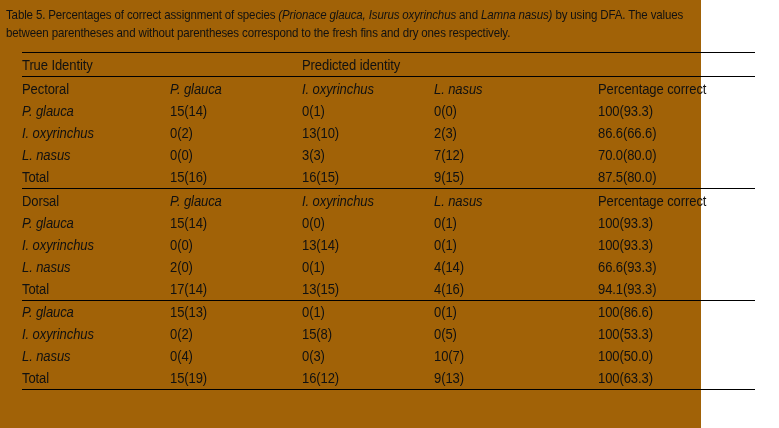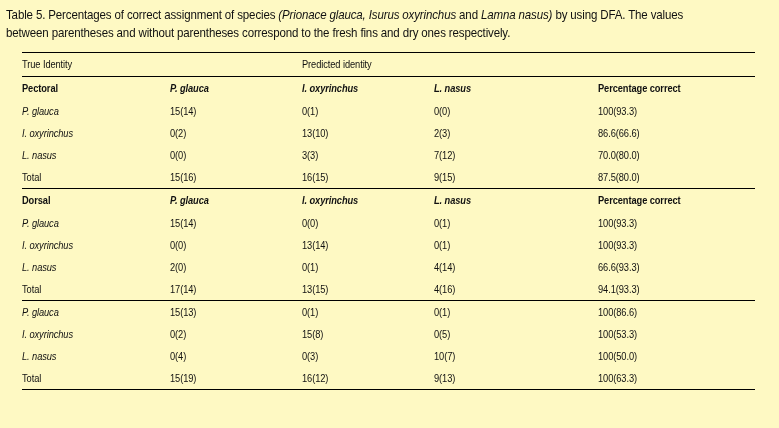--- a/index.html
+++ b/index.html
@@ -11,23 +11,23 @@
     width: 779px;
     height: 428px;
     overflow: hidden;
     font-family: "Liberation Sans", "DejaVu Sans", sans-serif;
     color: #000000;
     -webkit-font-smoothing: none;
   }
 
   #page {
     position: relative;
-    width: 779px;
+    width: 701px;
     height: 428px;
-    background: #fef9c3;
+    background: #a16207;
   }
 
   
   .caption {
     position: absolute;
     left: 6px;
     top: 6px;
     width: 762px;
     font-size: 12.4px;
     line-height: 18px;
@@ -42,21 +42,21 @@
   .table-wrap {
     position: absolute;
     left: 22px;
     top: 52px;
     width: 733px;
   }
 
   table.tbl {
     width: 733px;
     border-collapse: collapse;
-    font-size: 10px;
+    font-size: 14px;
     letter-spacing: -0.1px;
   }
 
   table.tbl td {
     padding: 0;
     height: 22px;
     vertical-align: middle;
     white-space: nowrap;
     color: #111;
   }
@@ -76,21 +76,21 @@
 
   .ital .cell-inner { font-style: italic; }
 
   
   tr.rule-top     td { border-top: 1.6px solid #000; }
   tr.rule-under   td { border-bottom: 1.4px solid #000; }
   tr.rule-section td { border-bottom: 1.2px solid #000; }
   tr.rule-bottom  td { border-bottom: 1.6px solid #000; }
 
   tr.hdr td { height: 23px; }
-  tr.sec td { height: 23px; font-weight: bold; }
+  tr.sec td { height: 23px; }
 </style>
 </head>
 <body>
 
 <div id="page">
 
   <div class="caption">
     <span>Table 5. Percentages of correct assignment of species </span><i>(Prionace glauca, Isurus oxyrinchus</i><span> and </span><i>Lamna nasus)</i><span> by using DFA. The values between parentheses and without parentheses correspond to the fresh fins and dry ones respectively.</span>
   </div>
 

